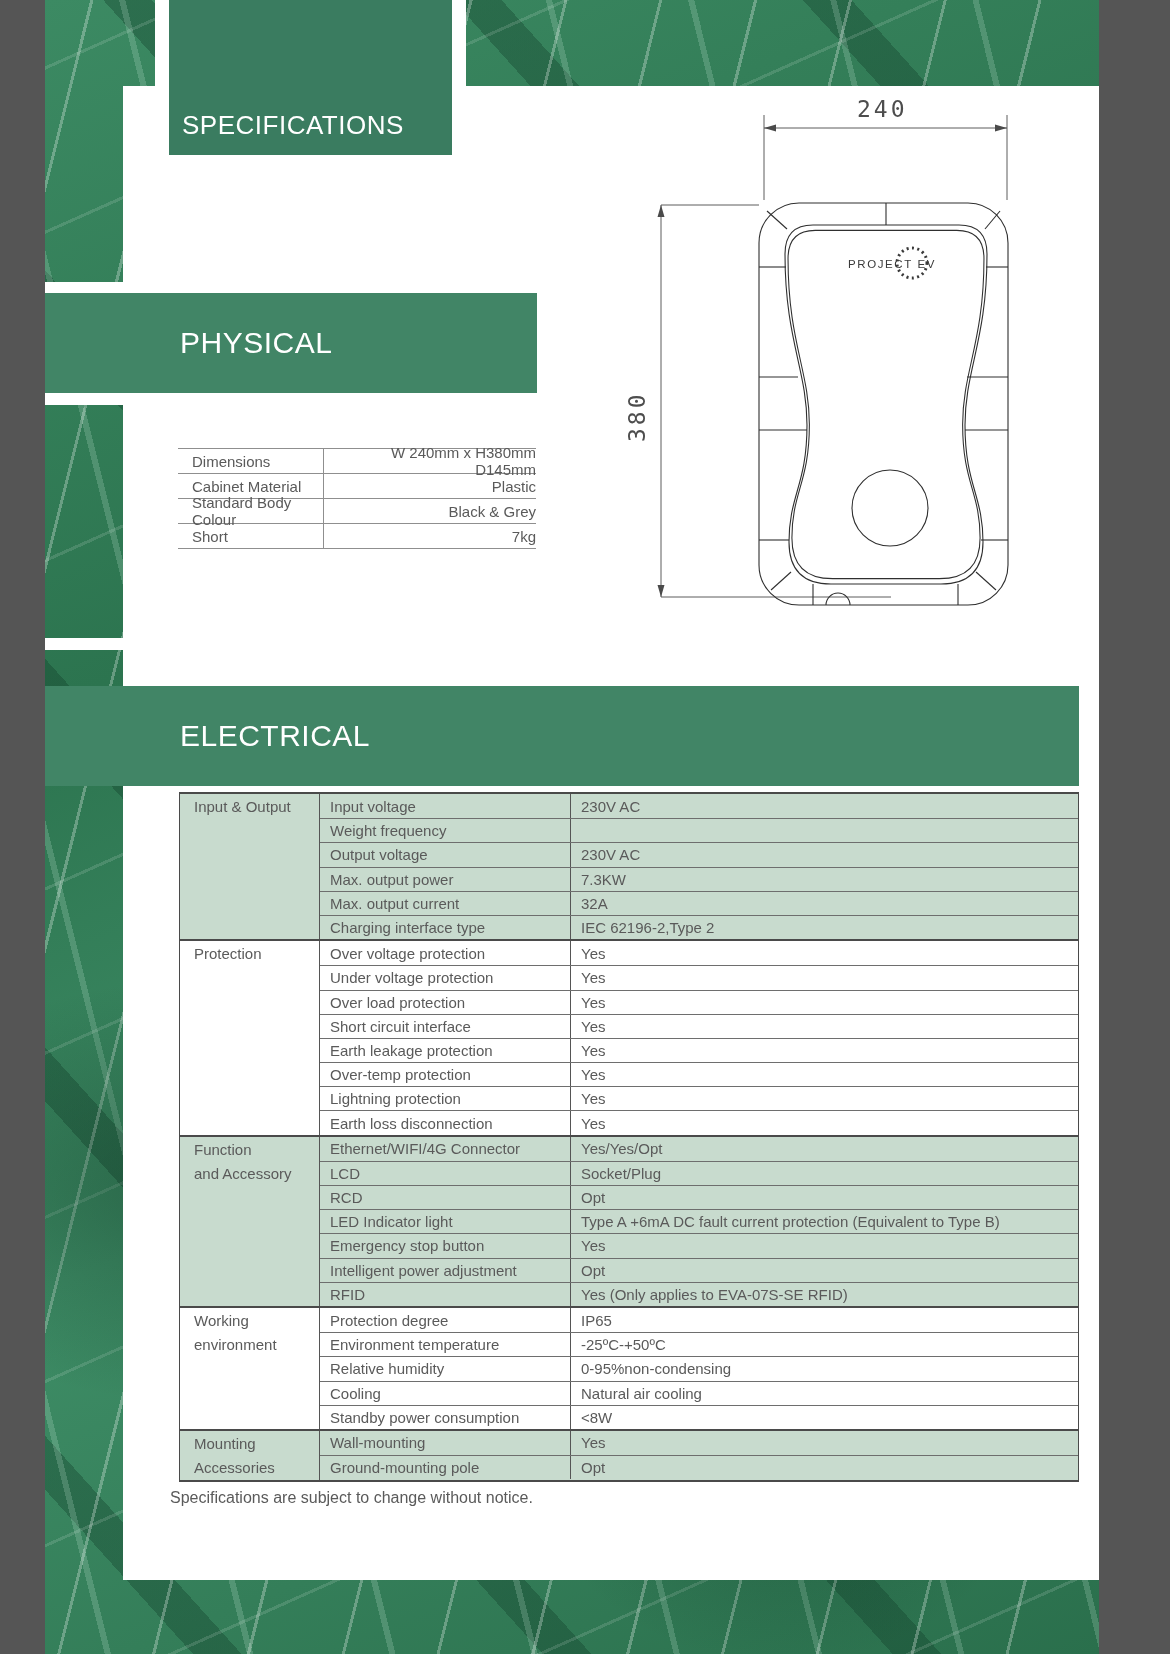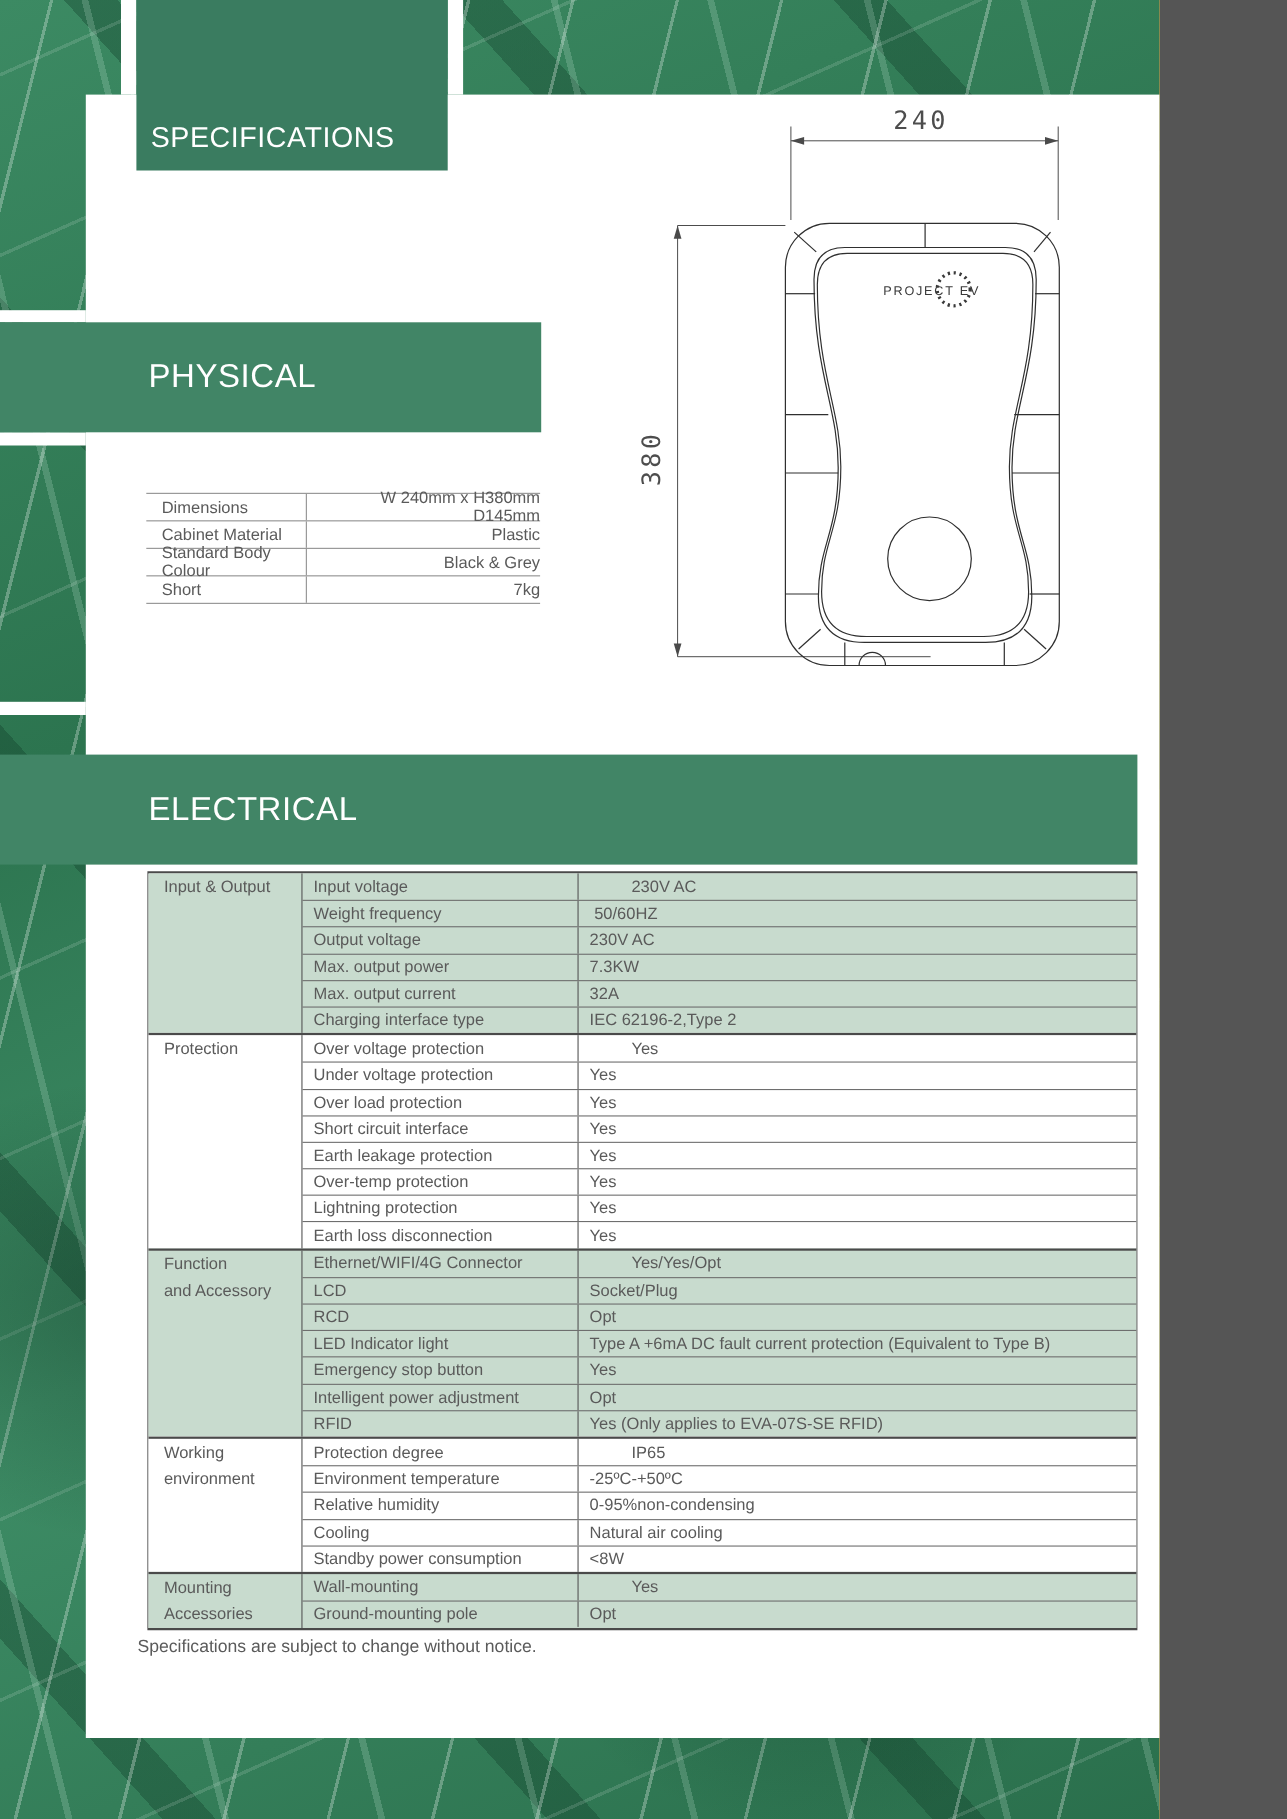--- a/index.html
+++ b/index.html
@@ -1,17 +1,17 @@
 <!DOCTYPE html>
 <html><head>
 <meta charset="utf-8">
 <style>
   html,body{margin:0;padding:0;background:#555;}
   .page{position:relative;width:1054px;height:1654px;overflow:hidden;
-        font-family:"Liberation Sans",sans-serif;background:#fde047;}
+        font-family:"Liberation Sans",sans-serif;background:#fef9c3;margin-left:45px;}
 
   
   .bg{position:absolute;inset:0;
     background:
       radial-gradient(420px 300px at 12% 72%, rgba(10,40,25,.35), transparent 70%),
       radial-gradient(500px 360px at 88% 22%, rgba(235,255,245,.16), transparent 70%),
       radial-gradient(360px 300px at 70% 88%, rgba(10,45,28,.30), transparent 70%),
       repeating-linear-gradient(104deg, transparent 0 44px, rgba(255,255,255,.28) 44px 47px, transparent 47px 92px),
       repeating-linear-gradient(76deg, transparent 0 58px, rgba(225,250,238,.18) 58px 64px, transparent 64px 138px),
       repeating-linear-gradient(-24deg, transparent 0 76px, rgba(255,255,255,.13) 76px 79px, transparent 79px 150px),
@@ -44,21 +44,21 @@
   .etable{position:absolute;left:134px;top:792px;width:900px;
           border:1px solid #4a4a4a;border-top:2px solid #4a4a4a;border-bottom:2px solid #4a4a4a;
           box-sizing:border-box;}
   .e-section{display:flex;border-top:2px solid #4a4a4a;}
   .e-section:first-child{border-top:none;}
   .e-cat{width:140px;box-sizing:border-box;padding:1px 4px 0 14px;color:#5a5a5a;
          font-size:15px;line-height:24.2px;border-right:1px solid #555;}
   .e-rows{flex:1;display:flex;flex-direction:column;}
   .e-row{display:flex;height:24.2px;align-items:center;color:#5a5a5a;font-size:15px;
          border-top:1px solid #6e6e6e;box-sizing:border-box;}
-  .e-row:first-child{border-top:none;gap:38px;}
+  .e-row:first-child{border-top:none;}
   .e-label{width:251px;box-sizing:border-box;padding-left:10px;border-right:1px solid #555;
            height:100%;display:flex;align-items:center;white-space:nowrap;}
   .e-value{flex:1;padding-left:10px;white-space:nowrap;overflow:hidden;}
   .shaded{background:#c8dbce;}
   .plain{background:#ffffff;}
 
   .footer-note{position:absolute;left:125px;top:1489px;font-size:16px;color:#5a5a5a;}
 
   .drawing{position:absolute;left:556px;top:90px;}
   .cad{stroke:#2f2f2f;stroke-width:1.1;fill:none;}
@@ -173,21 +173,20 @@
         <div class="e-cat">
           <div>Input &amp; Output</div>
         </div>
         <div class="e-rows">
           <div class="e-row">
             <div class="e-label">Input voltage</div>
             <div class="e-value">230V AC</div>
           </div>
           <div class="e-row">
             <div class="e-label">Weight frequency</div>
-            <div class="e-value">&nbsp;50/60HZ</div>
           </div>
           <div class="e-row">
             <div class="e-label">Output voltage</div>
             <div class="e-value">230V AC</div>
           </div>
           <div class="e-row">
             <div class="e-label">Max. output power</div>
             <div class="e-value">7.3KW</div>
           </div>
           <div class="e-row">

